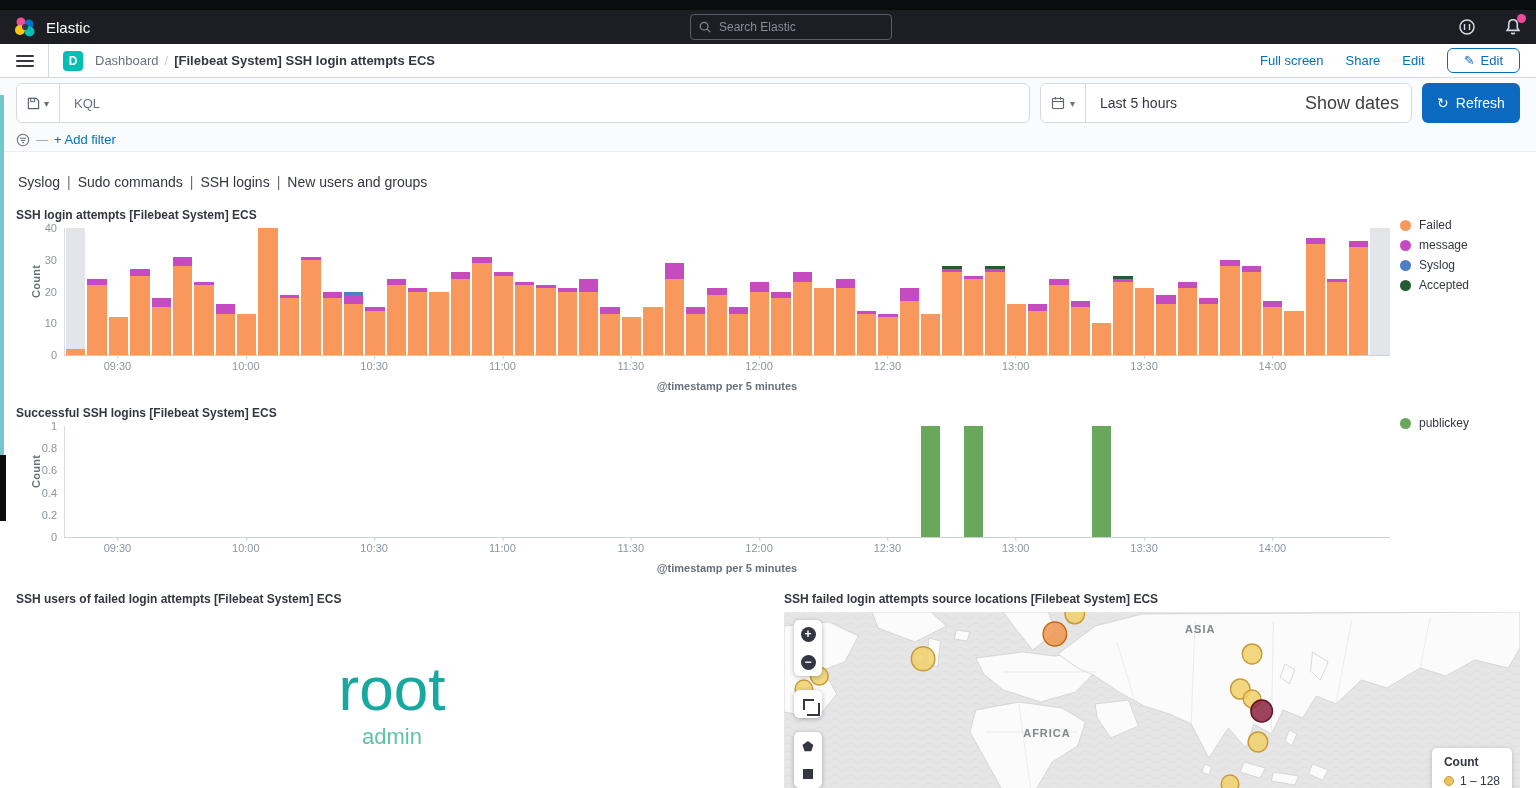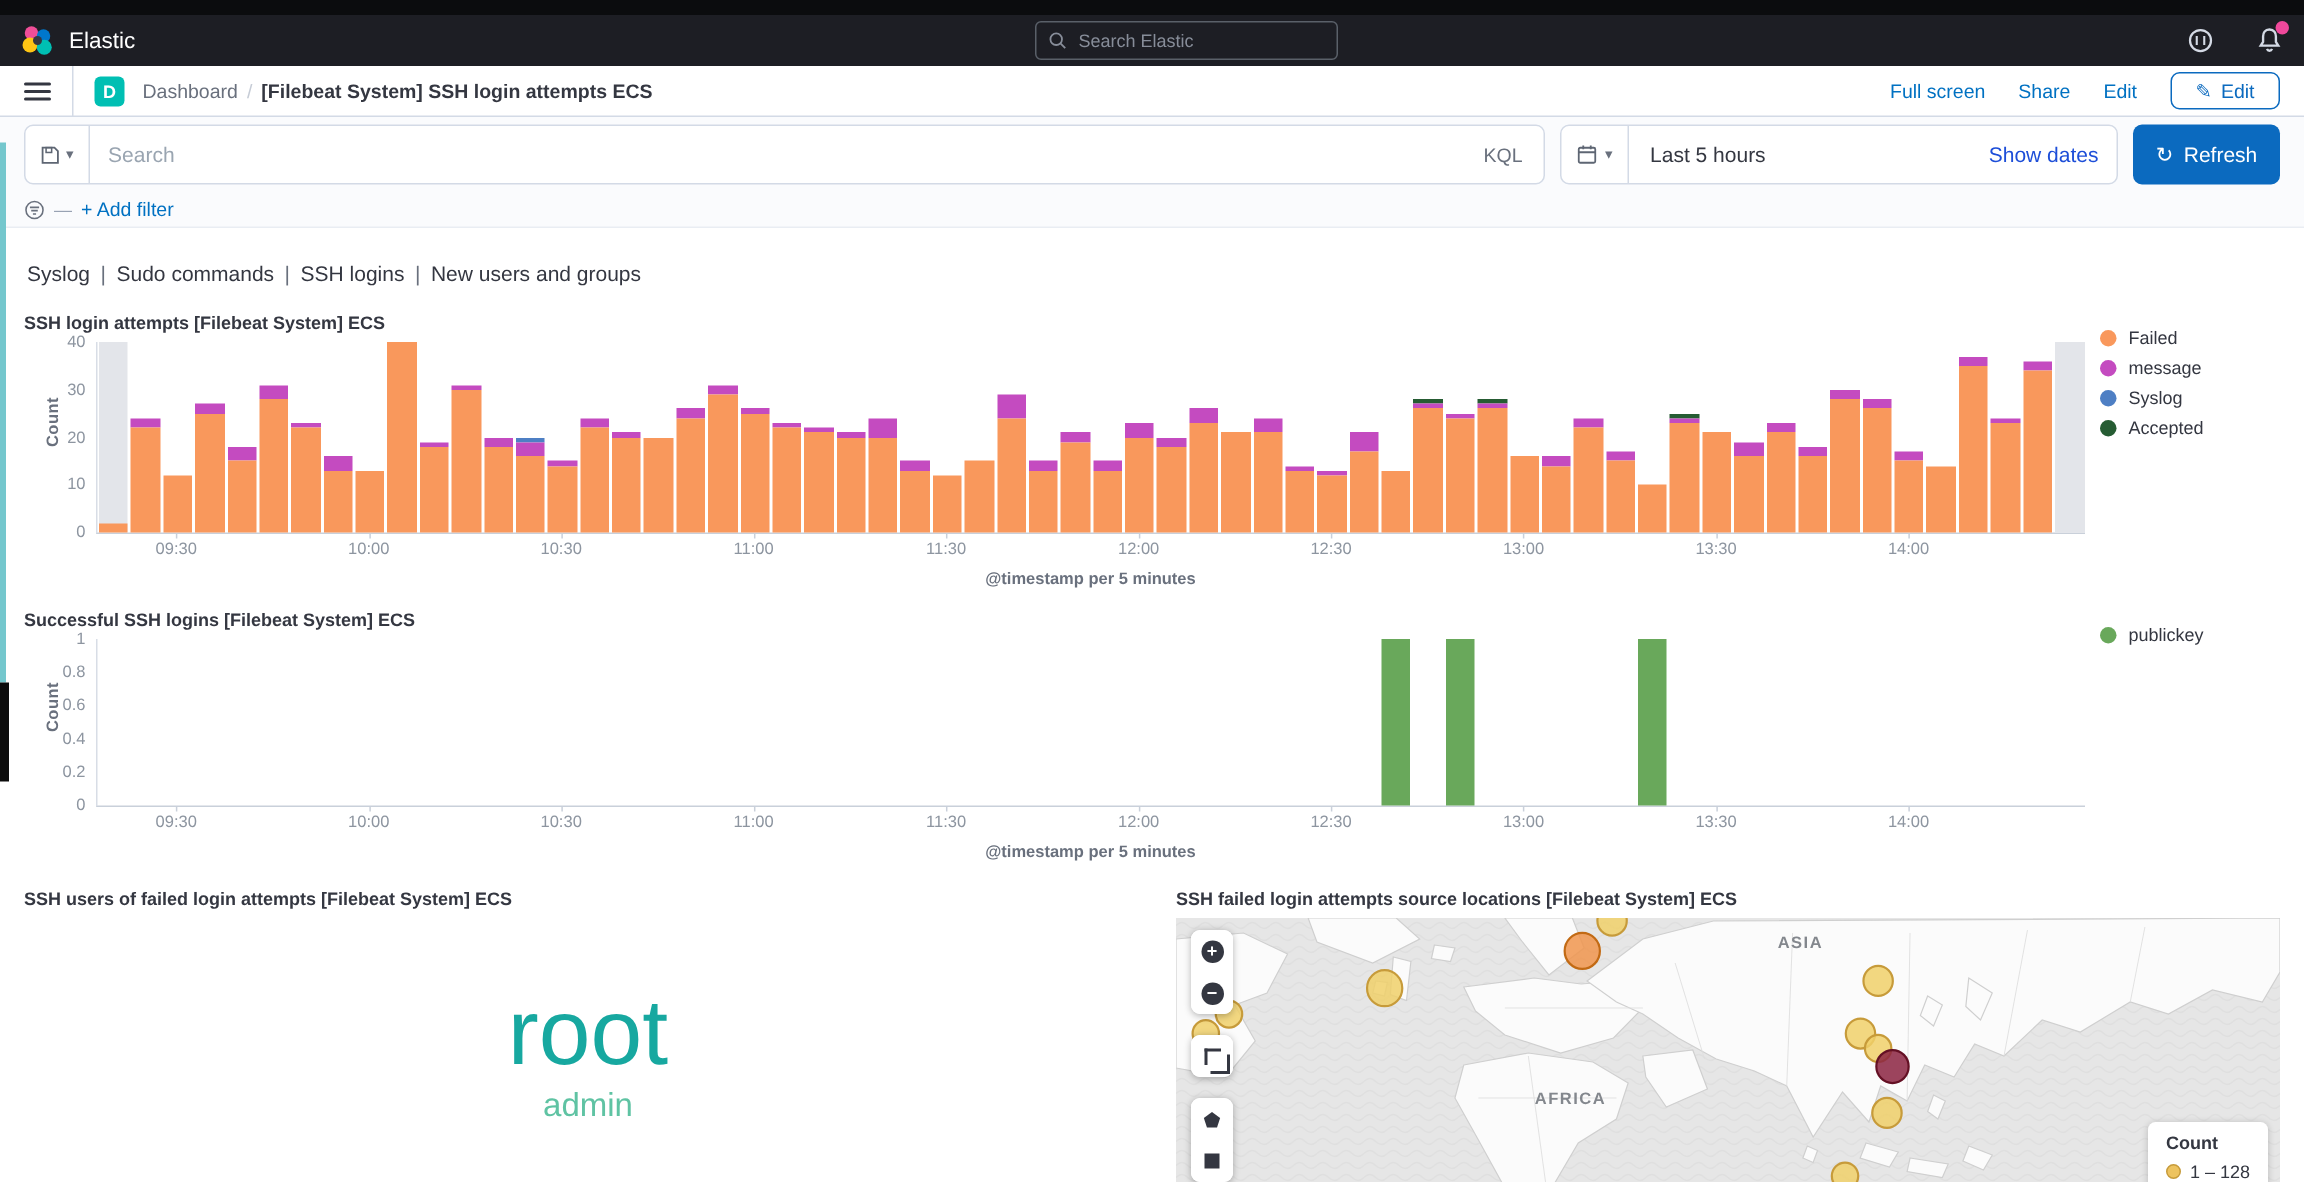--- a/index.html
+++ b/index.html
@@ -65,21 +65,21 @@
     font-family:"Liberation Sans",sans-serif;
   }
   .search-box input::placeholder { color:#9aa5b1; }
   .kql { font-size:13px; color:#69707d; padding:0 14px; cursor:pointer; }
   .date-picker {
     width:372px; height:40px; background:#fff; border:1px solid #d3dae6; border-radius:6px;
     display:flex; align-items:center; overflow:hidden; flex-shrink:0;
   }
   .cal-seg { display:flex; align-items:center; gap:5px; padding:0 10px; height:100%; border-right:1px solid #d3dae6; cursor:pointer; color:#5e6673; }
   .date-text { font-size:14px; color:#343741; padding:0 14px; flex:1; }
-  .show-dates { font-size:14px; color:#1d4ed8; padding:0 12px; cursor:pointer; white-space:nowrap;text-align:right; }
+  .show-dates { font-size:18px; color:#404040; padding:0 12px; cursor:pointer; white-space:nowrap;text-align:right; }
   .refresh-btn {
     width:98px; height:40px; background:#0b6abf; border:none; border-radius:6px; color:#fff;
     font-size:14px; display:flex; align-items:center; justify-content:center; gap:7px; cursor:pointer; flex-shrink:0;
     font-family:"Liberation Sans",sans-serif;
   }
   .filter-row {
     position:absolute; top:128px; left:0; right:0; height:24px; background:#fafbfd;
     border-bottom:1px solid #e9edf3; display:flex; align-items:center; padding:0 16px; gap:6px;
   }
   .filter-dash { color:#98a2b3; font-size:12px; }
@@ -212,21 +212,20 @@
 
 <div class="query-row">
   <div class="search-box">
     <div class="save-seg">
       <svg class="ic" width="13" height="13" viewBox="0 0 14 14">
         <path d="M1.5 1.5 H10 L12.5 4 V12.5 H1.5 Z" fill="none" stroke="#5e6673" stroke-width="1.3"></path>
         <rect x="4" y="1.5" width="4" height="3.5" fill="none" stroke="#5e6673" stroke-width="1.1"></rect>
       </svg>
       <span class="chev">▾</span>
     </div>
-    <input placeholder="Search" style="">
     <span class="kql">KQL</span>
   </div>
   <div class="date-picker">
     <div class="cal-seg">
       <svg class="ic" width="14" height="14" viewBox="0 0 14 14">
         <rect x="1.5" y="2.5" width="11" height="10" rx="1" fill="none" stroke="#5e6673" stroke-width="1.2"></rect>
         <line x1="1.5" y1="5.5" x2="12.5" y2="5.5" stroke="#5e6673" stroke-width="1.2"></line>
         <line x1="4.5" y1="1" x2="4.5" y2="3.5" stroke="#5e6673" stroke-width="1.2"></line>
         <line x1="9.5" y1="1" x2="9.5" y2="3.5" stroke="#5e6673" stroke-width="1.2"></line>
       </svg>

